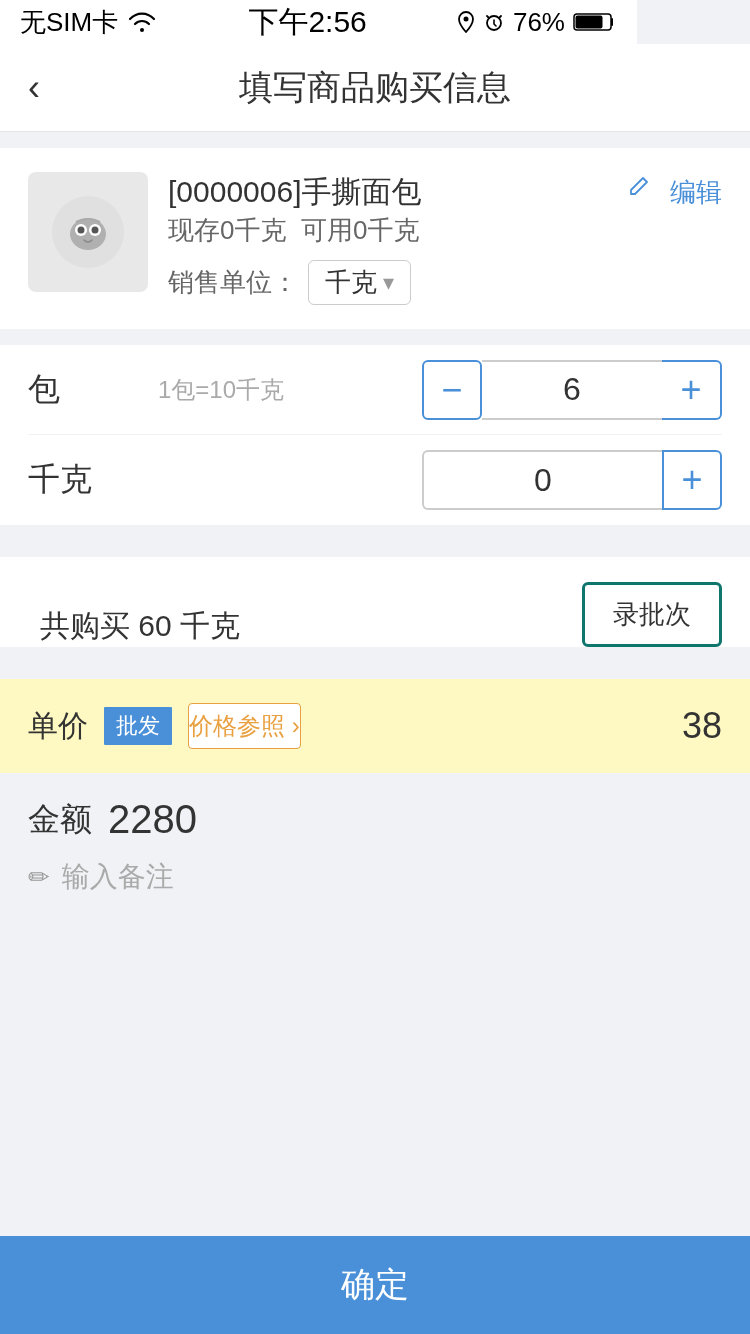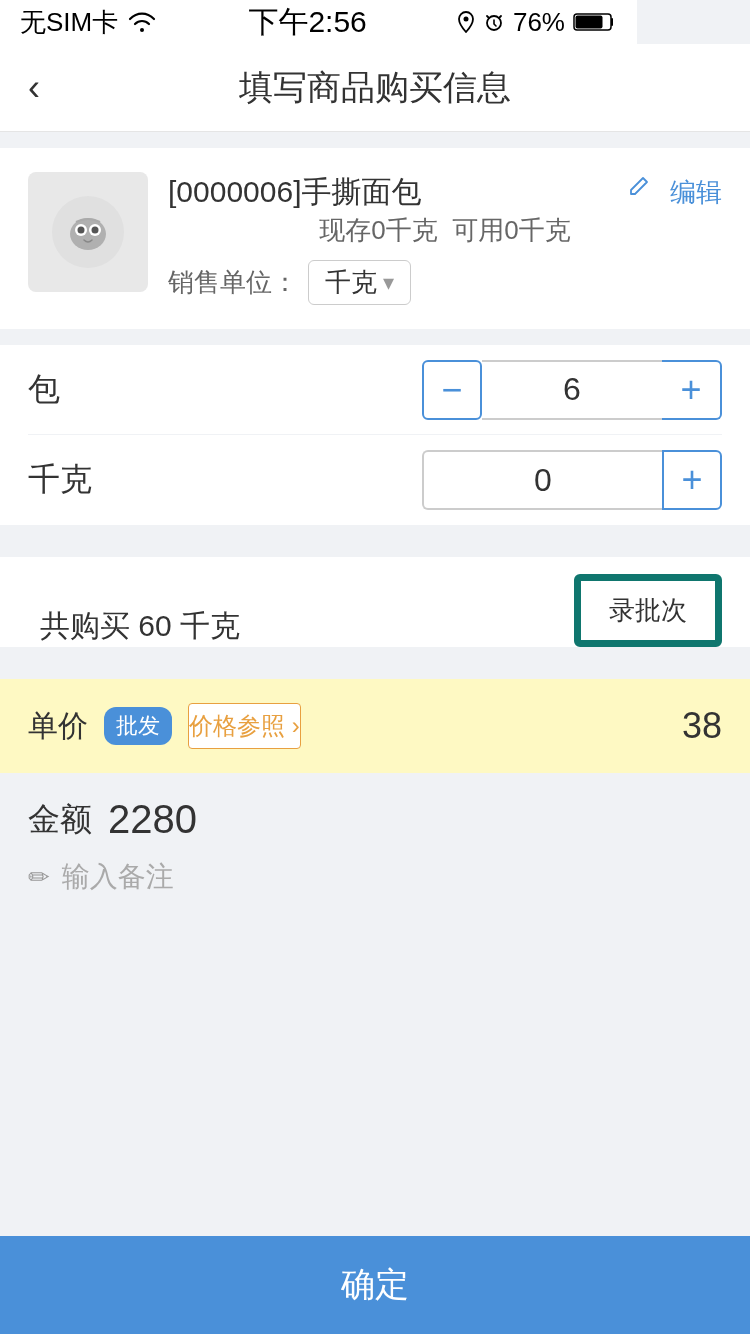--- a/index.html
+++ b/index.html
@@ -106,21 +106,20 @@
       color: #4a90d9;
       display: flex;
       align-items: flex-start;
       gap: 20px;
       cursor: pointer;
     }
     .product-stock {
       font-size: 26px;
       color: #666;
       margin-bottom: 12px;
-      text-align: center;
     }
     .product-unit-row {
       display: flex;
       align-items: center;
       gap: 10px;
     }
     .unit-label {
       font-size: 26px;
       color: #666;
     }
@@ -241,21 +240,21 @@
       align-items: flex-end;
       min-height: 90px;
       margin-left: 12px;
     }
     .summary-text {
       font-size: 30px;
       color: #333;
       flex: 1;
     }
     .batch-btn {
-      border: 7px solid #0f766e;
+      border: 3px solid #0f766e;
       border-radius: 6px;
       padding: 12px 28px;
       font-size: 26px;
       color: #333;
       background: #fff;
       cursor: pointer;
     }
 
     
     .price-section {
@@ -270,21 +269,21 @@
     }
     .price-label {
       font-size: 30px;
       color: #333;
     }
     .price-type-badge {
       background: #4a90d9;
       color: #fff;
       font-size: 22px;
       padding: 4px 12px;
-      border-radius: 12px;
+      border-radius: 1px;
     }
     .price-ref-btn {
       border: 1px solid #e8a040;
       border-radius: 4px;
       padding: 6px 0;
       font-size: 24px;
       color: #e8a040;
       background: #fff;
       display: flex;
       align-items: center;
@@ -439,20 +438,21 @@
     </div>
   </div>
 </div>
 
 <div class="section-sep"></div>
 
 <div class="input-section">
 
   <div class="input-row">
     <span class="row-label">包</span>
+    <span class="row-hint">1包=10千克</span>
     <div class="qty-controls">
       <div class="qty-btn">−</div>
       <input class="qty-input" type="text" value="6" style="">
       <div class="qty-btn" style="border-left: none; border-radius: 0 6px 6px 0;">+</div>
     </div>
   </div>
 
   <div class="input-row">
     <span class="row-label">千克</span>
     <div class="qty-controls" style="margin-left: auto;">

